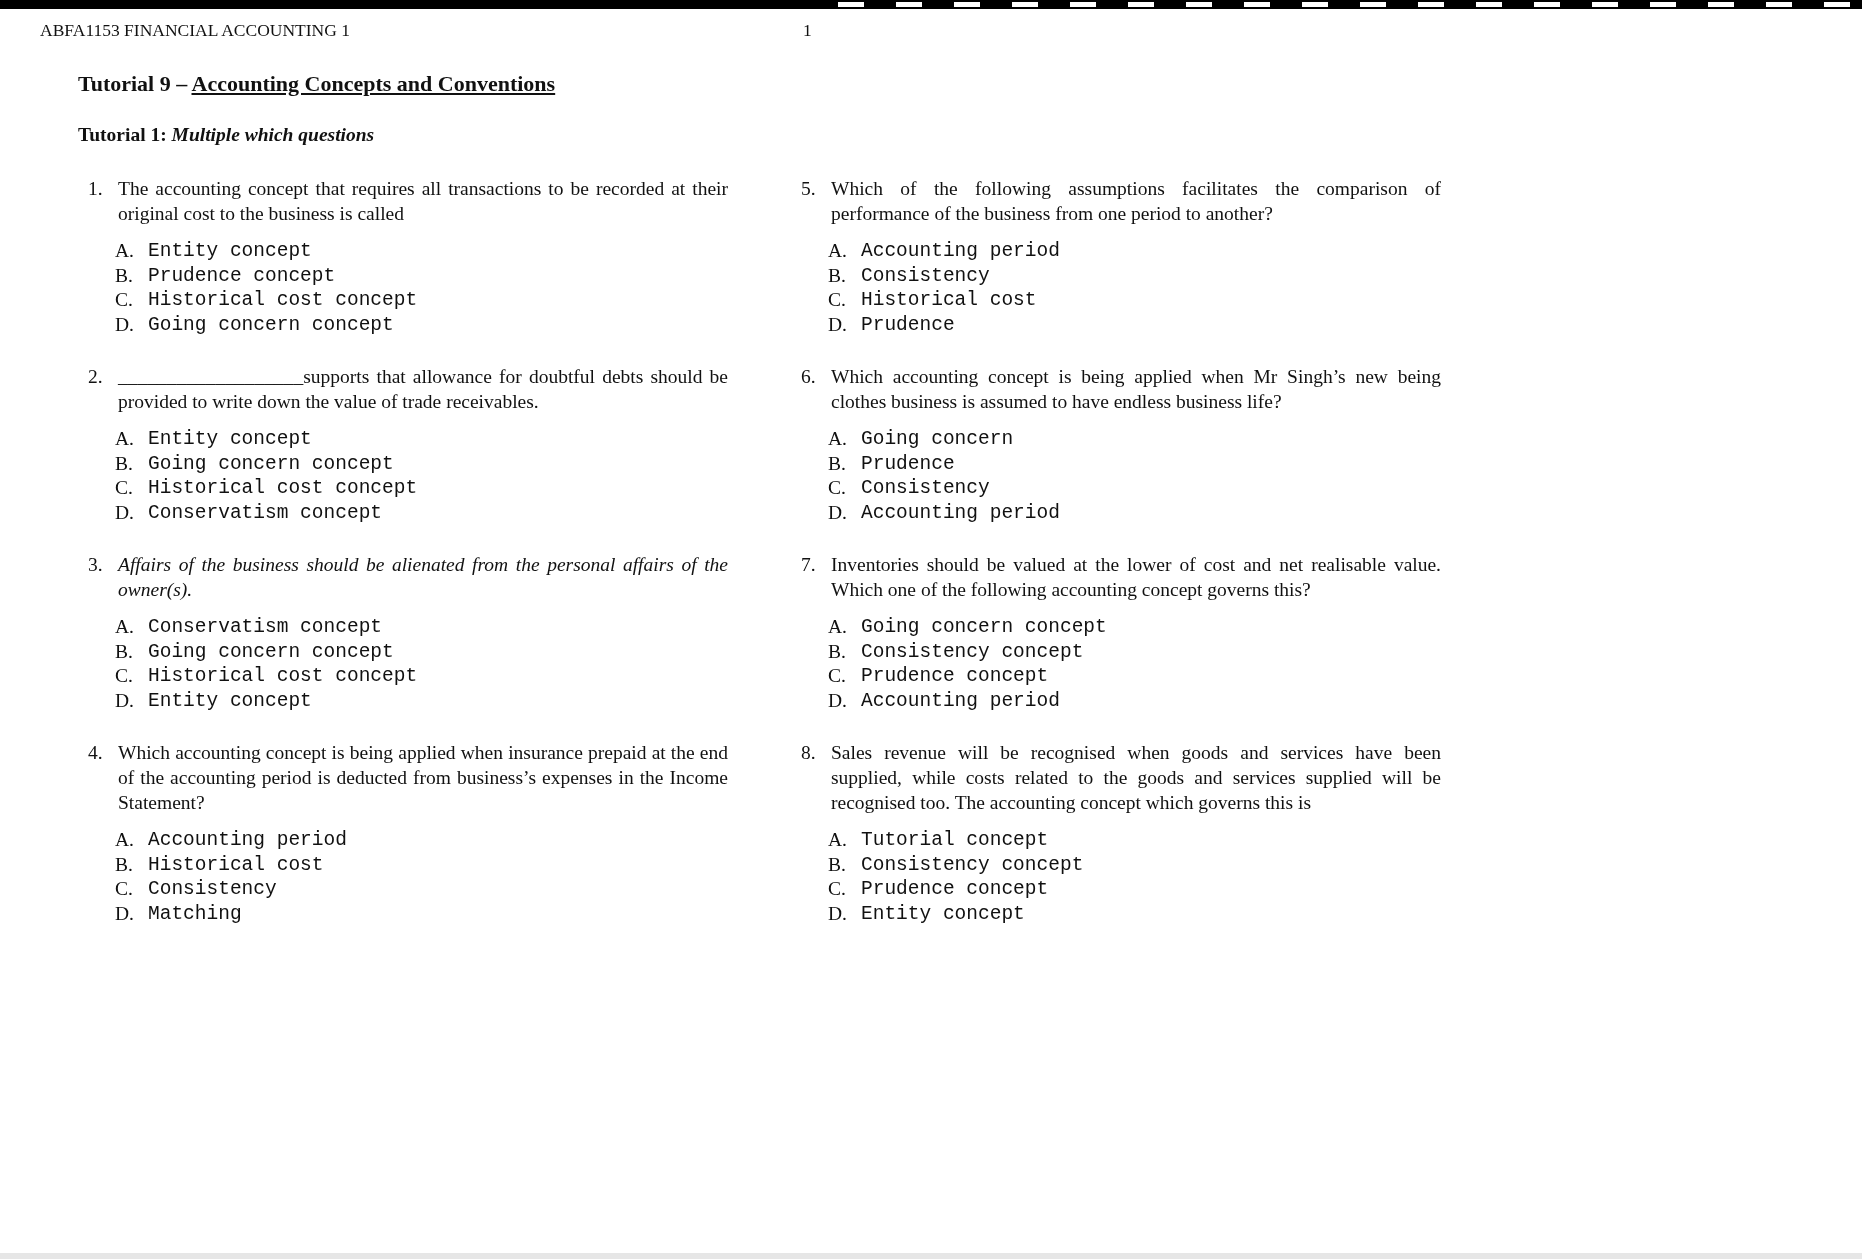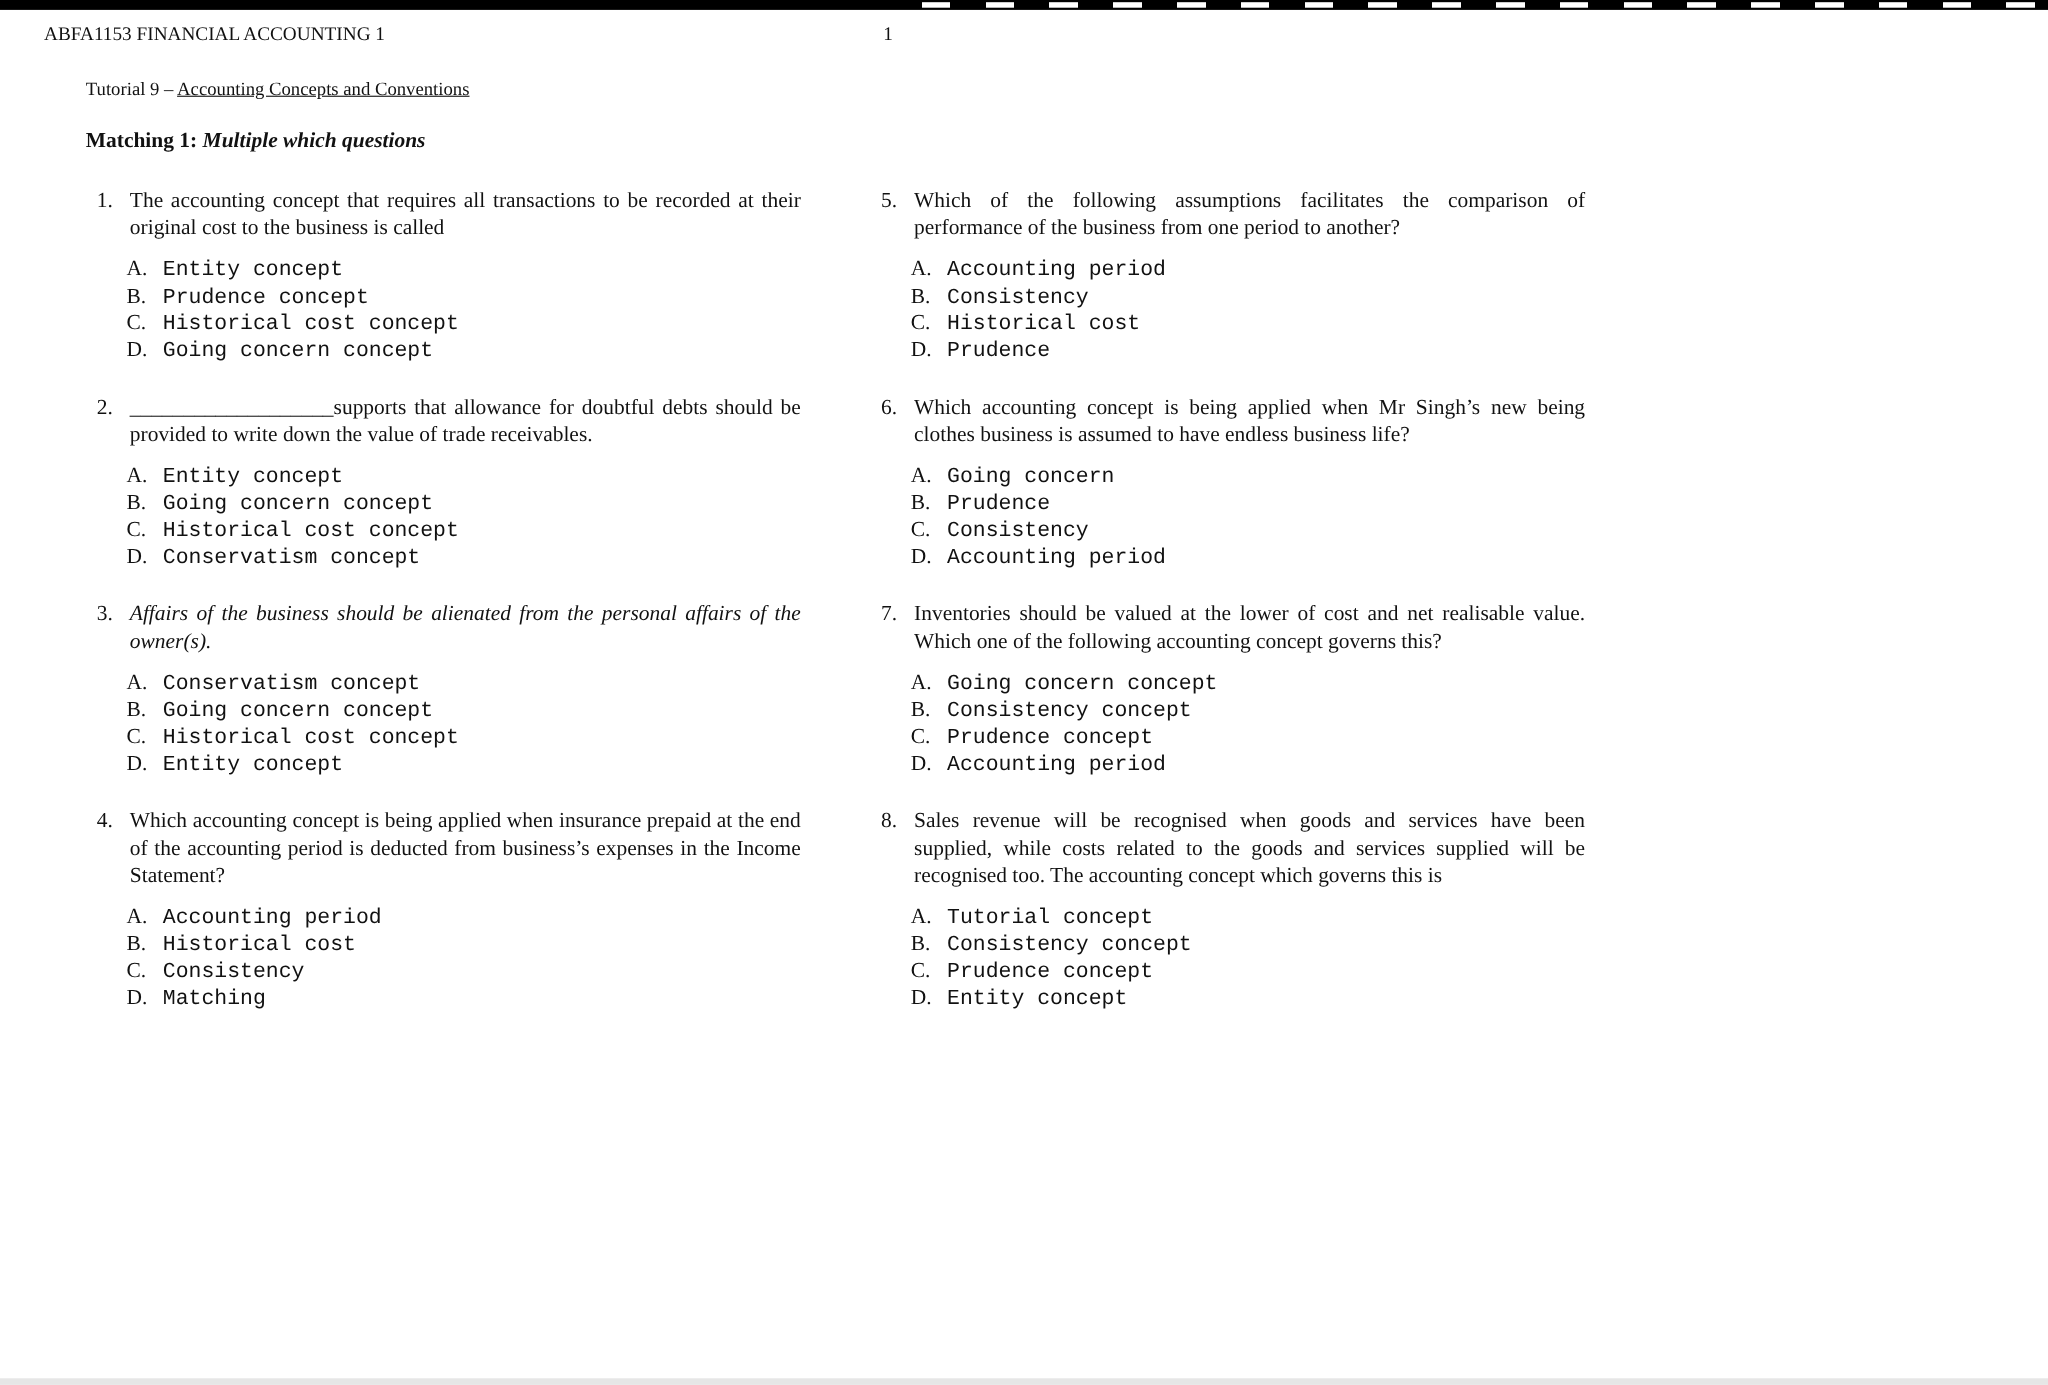--- a/index.html
+++ b/index.html
@@ -40,22 +40,22 @@
     padding: 20px 0 0 40px;
     font-size: 17.5px;
   }
   .page-num {
     position: absolute;
     left: 803px;
     top: 20px;
   }
   .title {
     margin: 30px 0 0 78px;
-    font-size: 17px;
-    font-weight: normal;
+    font-size: 22px;
+    font-weight: bold;
   }
   .title .underlined { text-decoration: underline; }
   .section {
     margin: 27px 0 0 78px;
     font-size: 19.5px;
     font-weight: bold;
   }
   .section .italic-part { font-style: italic; }
   .columns {
     display: flex;
@@ -96,21 +96,21 @@
   <div class="header">
     <span>ABFA1153 FINANCIAL ACCOUNTING 1</span>
     <span class="page-num">1</span>
   </div>
 
   <div class="title">
     <span>Tutorial 9 – </span><span class="underlined">Accounting Concepts and Conventions</span>
   </div>
 
   <div class="section">
-    <span>Matching 1: </span><span class="italic-part">Multiple which questions</span>
+    <span>Tutorial 1: </span><span class="italic-part">Multiple which questions</span>
   </div>
 
   <div class="columns">
 
     <div class="col">
 
       <div class="question">
         <div class="q-row">
           <span class="q-num">1.</span>
           <div class="q-text">The accounting concept that requires all transactions to be recorded at their original cost to the business is called</div>

